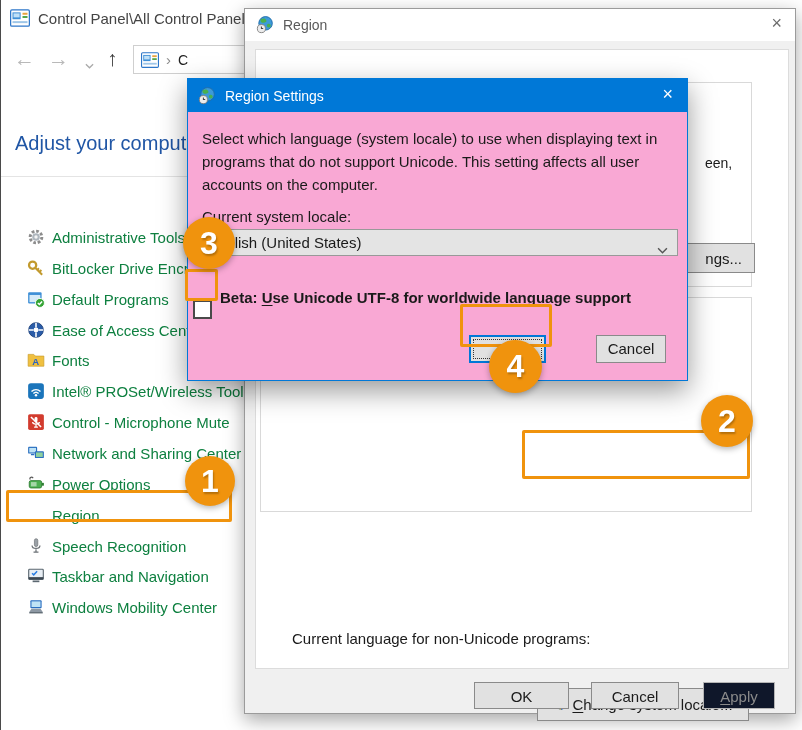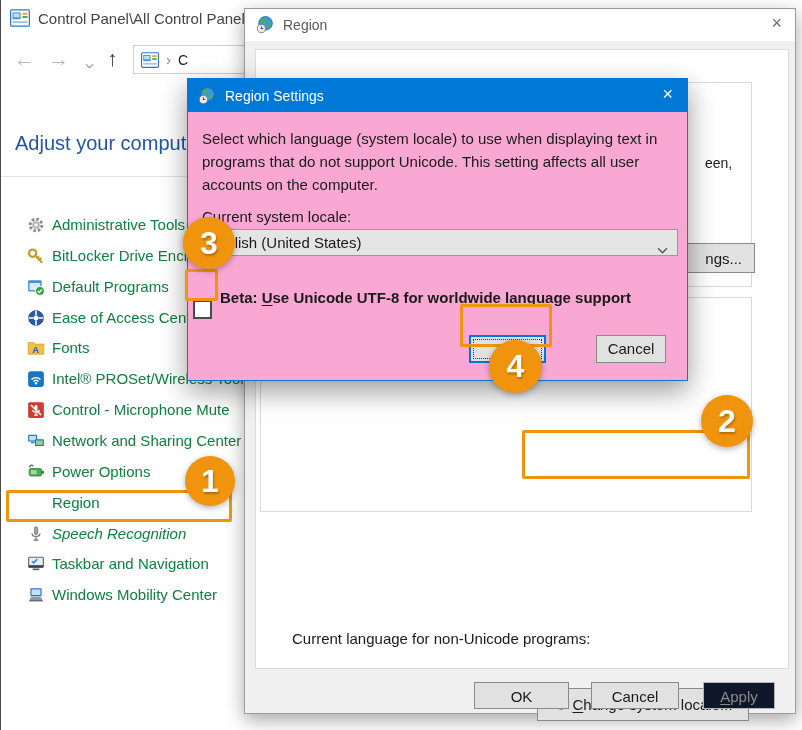--- a/index.html
+++ b/index.html
@@ -16,21 +16,21 @@
   .nav-arrow{position:absolute;font-size:21px;line-height:21px;color:#b9b9b9;cursor:default;}
   .nav-up{color:#3a3a3a;}
   .address-bar{position:absolute;left:132px;top:45px;width:310px;height:29px;border:1px solid #cfcfcf;background:#fff;display:flex;align-items:center;}
   .address-bar .win-icon{width:18px;height:18px;margin-left:7px;}
   .crumb-chevron{margin-left:7px;color:#8a8a8a;font-size:15px;}
   .crumb-text{margin-left:7px;color:#222;font-size:14px;}
   .cp-menubar{position:absolute;left:0;top:84px;height:24px;padding-left:12px;font-size:15px;color:#1a1a1a;}
   .menu-item{display:inline-block;margin-right:19px;cursor:default;}
   .cp-heading{position:absolute;left:14px;top:132px;font-size:20px;color:#2056A5;white-space:nowrap;}
   .cp-divider{position:absolute;left:0;top:176px;width:780px;height:1px;background:#e4e4e4;}
-  .sb-item{position:absolute;left:26px;height:30px;display:flex;align-items:flex-start;cursor:pointer;white-space:nowrap;}
+  .sb-item{position:absolute;left:26px;height:30px;display:flex;align-items:flex-end;cursor:pointer;white-space:nowrap;}
   .sb-item .sb-icon{width:18px;height:18px;flex:0 0 18px;}
   .sb-item .sb-icon svg{width:18px;height:18px;}
   .sb-label{margin-left:7px;font-size:15px;color:#0E8040;}
 
   
   .region-dialog{position:absolute;left:244px;top:8px;width:552px;height:706px;background:#f0f0f0;border:1px solid #9b9b9b;box-shadow:0 6px 18px rgba(0,0,0,.35);z-index:10;}
   .rd-titlebar{position:absolute;left:0;top:0;width:100%;height:32px;background:#fff;display:flex;align-items:center;}
   .rd-titlebar .win-icon{width:18px;height:18px;margin-left:11px;}
   .rd-title{margin-left:9px;font-size:14px;color:#5a5a5a;}
   .rd-close{position:absolute;right:13px;top:4px;font-size:18px;color:#6d6d6d;cursor:pointer;}
@@ -183,21 +183,21 @@
               <rect x="2" y="5" width="11" height="6.5" rx="1.5" fill="#4caf50" stroke="#2e7d32" stroke-width="0.8"></rect>
               <rect x="13.2" y="7" width="1.8" height="2.5" fill="#2e7d32"></rect>
               <rect x="3.5" y="6.3" width="5" height="3.8" fill="#a5d6a7"></rect>
             </svg></span>
           <span class="sb-label">Power Options</span>
         </div>
         <div class="sb-item" style="top: 493.65px;">
           <span class="sb-icon"></span>
           <span class="sb-label">Region</span>
         </div>
-        <div class="sb-item" style="top: 524.5px; font-style: italic;">
+        <div class="sb-item" style="top: 524.5px;">
           <span class="sb-icon"><svg viewBox="0 0 16 16">
               <rect x="6.6" y="1.5" width="3" height="7" rx="1.5" fill="#9aa0a6" stroke="#6b7075" stroke-width="0.6"></rect>
               <path d="M4.5 7.5 C4.5 11 11.5 11 11.5 7.5 M8 10.8 V13.5 M5.8 13.5 H10.2" stroke="#6b7075" stroke-width="1.1" fill="none"></path>
             </svg></span>
           <span class="sb-label">Speech Recognition</span>
         </div>
         <div class="sb-item" style="top: 555.35px;">
           <span class="sb-icon"><svg viewBox="0 0 16 16">
               <rect x="1.5" y="2" width="13" height="9" rx="0.8" fill="#e8eef4" stroke="#5b6770" stroke-width="1"></rect>
               <rect x="1.5" y="9" width="13" height="2" fill="#3b4650"></rect>

